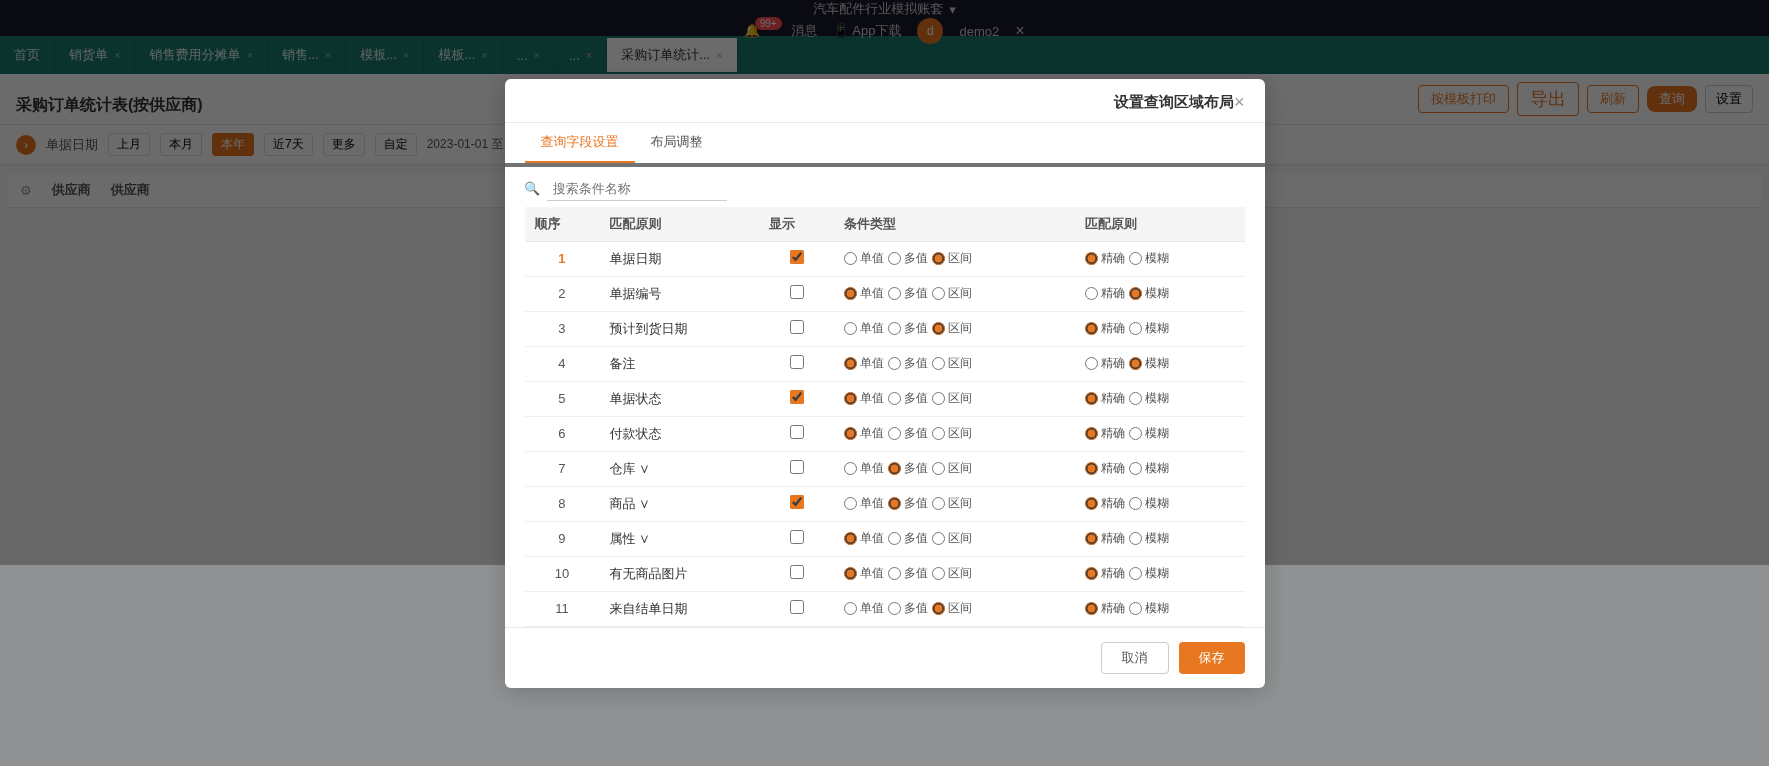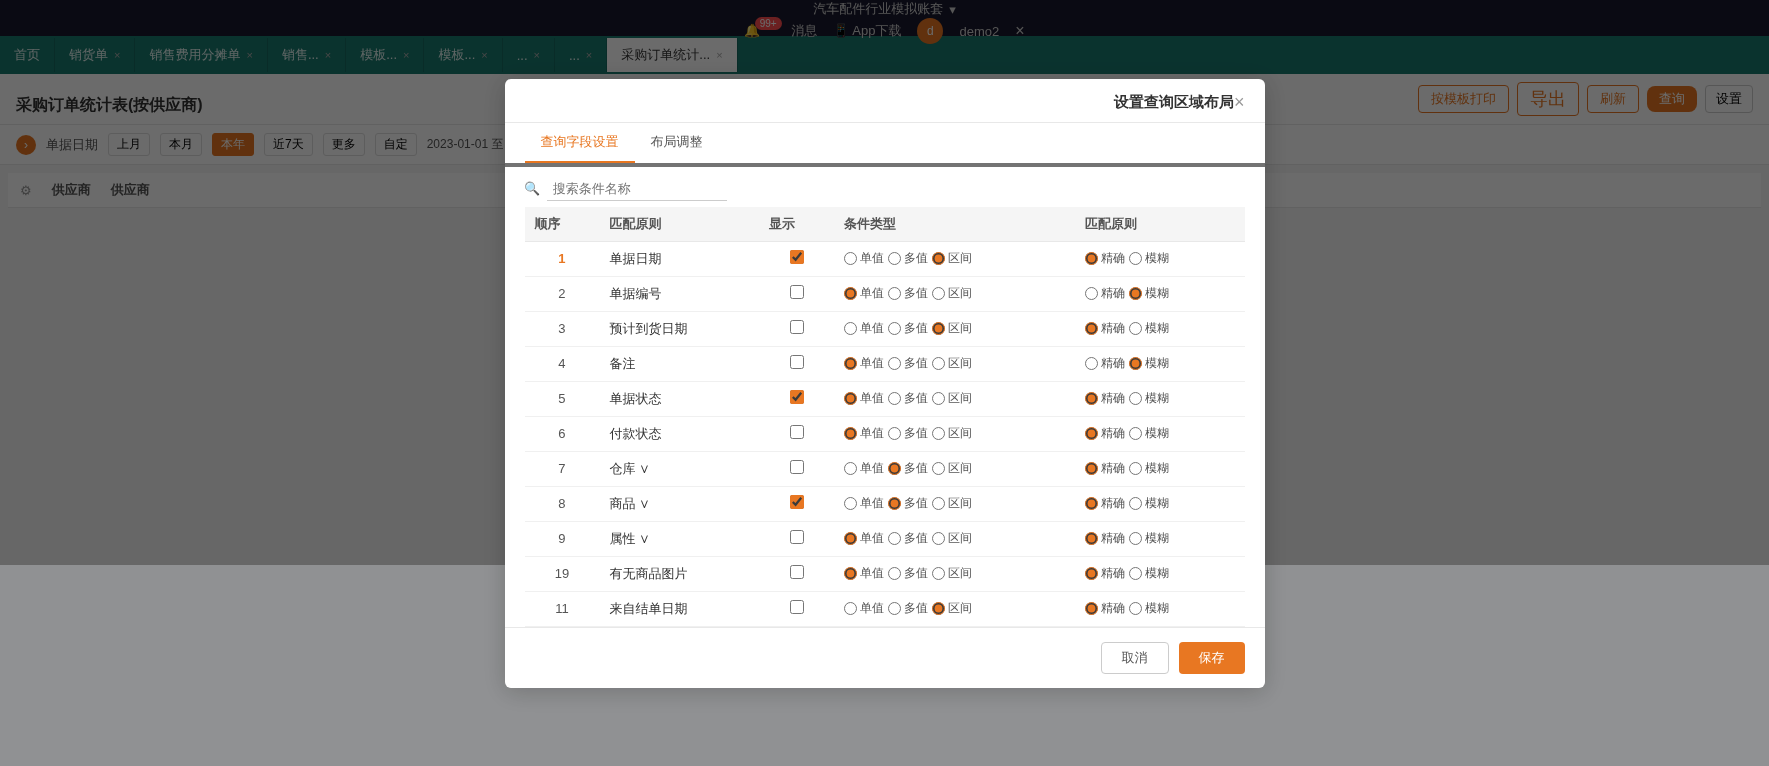--- a/index.html
+++ b/index.html
@@ -473,21 +473,21 @@
                 </div>
               </td>
               <td>
                 <div class="radio-group">
                   <label class="radio-option"><input type="radio" name="match-8" checked="" style="">精确</label>
                   <label class="radio-option"><input type="radio" name="match-8" style="">模糊</label>
                 </div>
               </td>
             </tr>
             <tr>
-              <td style="text-align: center;"><span style="color:#555;">19</span></td>
+              <td style="text-align: center;"><span style="color:#555;">10</span></td>
               <td>有无商品图片</td>
               <td style="text-align: center;"><input type="checkbox" style=""></td>
               <td>
                 <div class="radio-group">
                   <label class="radio-option"><input type="radio" name="type-9" checked="" style="">单值</label>
                   <label class="radio-option"><input type="radio" name="type-9" style="">多值</label>
                   <label class="radio-option"><input type="radio" name="type-9" style="">区间</label>
                 </div>
               </td>
               <td>

